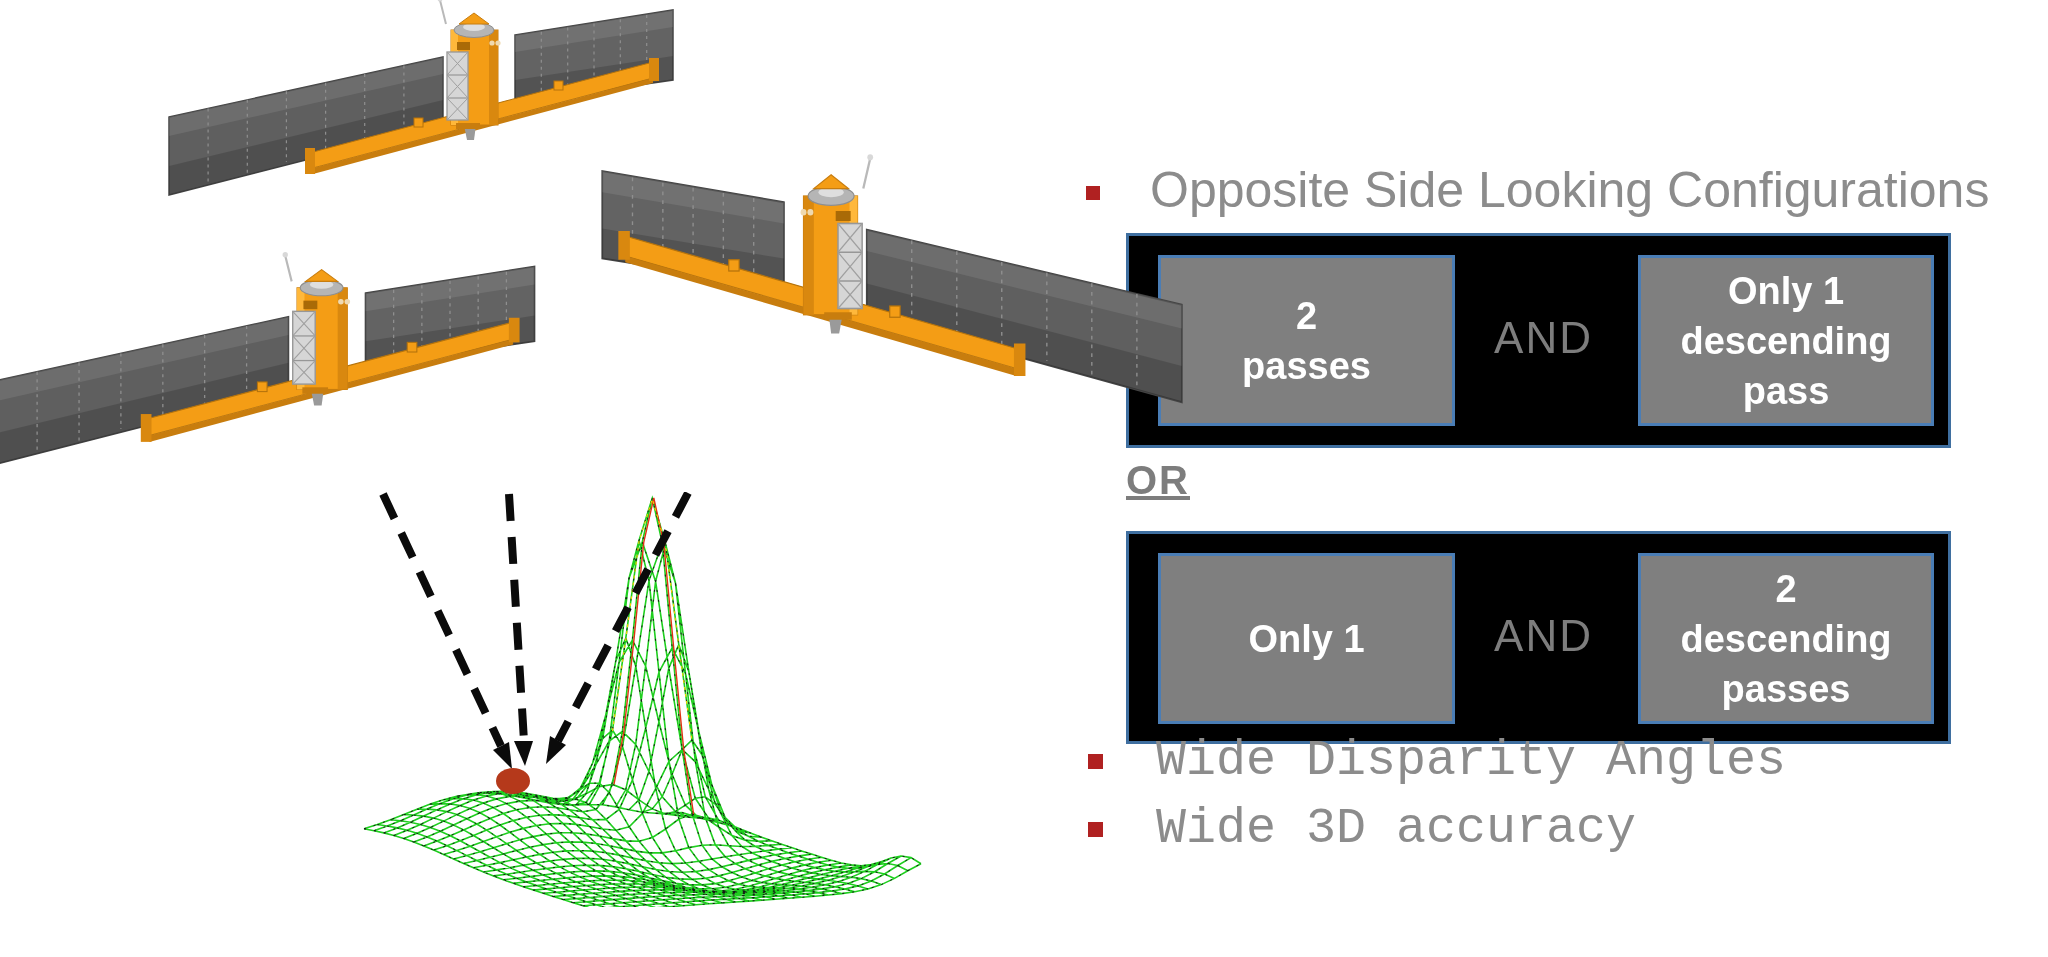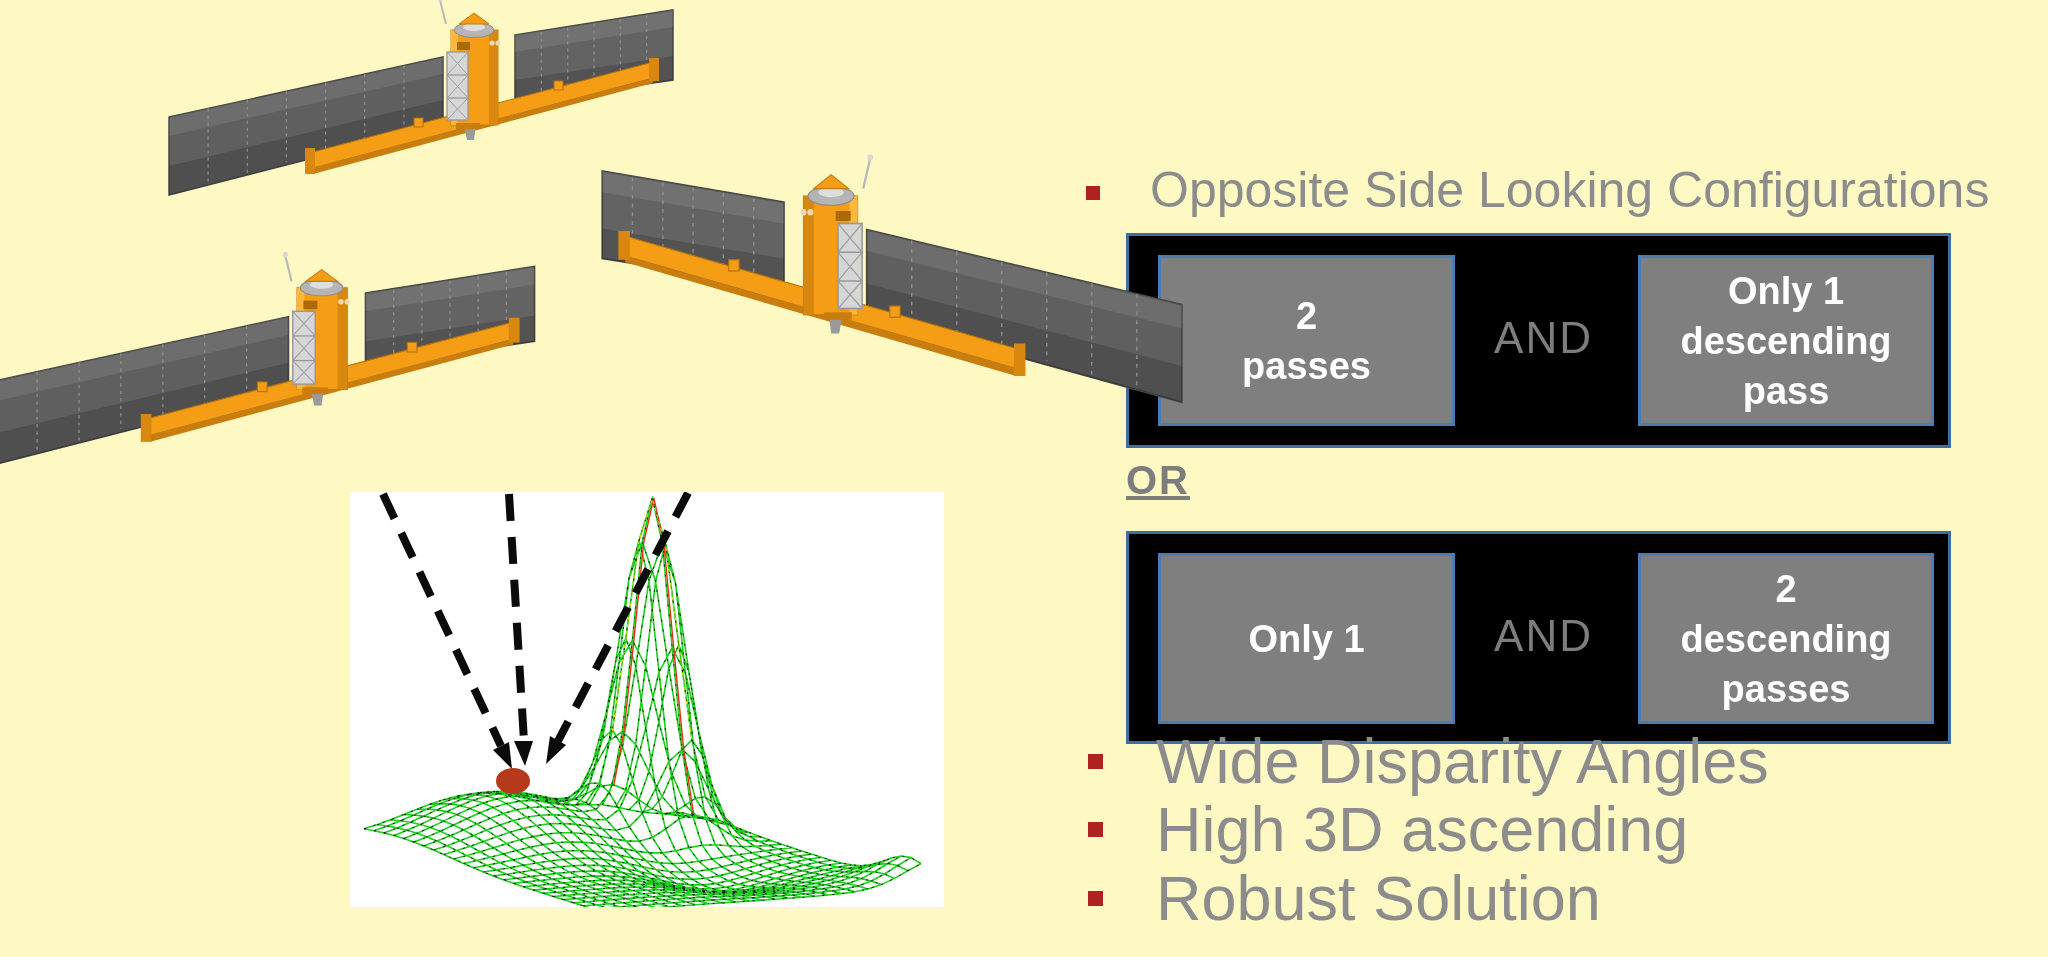--- a/index.html
+++ b/index.html
@@ -1,16 +1,16 @@
 <!DOCTYPE html>
 <html><head>
 <meta charset="utf-8">
 <style>
   html,body{margin:0;padding:0;background:#000;}
-  #slide{position:relative;width:2048px;height:957px;background:#fef9c3;overflow:hidden;
+  #slide{position:relative;width:2048px;height:957px;background:#ffffff;overflow:hidden;
          font-family:"Liberation Sans",sans-serif;}
   
   .abs{position:absolute;}
   .title-row{left:1086px;top:160px;width:940px;height:60px;}
   .title-bullet{position:absolute;left:0;top:26px;width:14px;height:14px;background:#B02121;}
   .title-text{position:absolute;left:64px;top:0;font-size:50px;line-height:60px;color:#8C8C8C;white-space:nowrap;}
   .cfg-container{border:3px solid #3F6FA0;background:#000;}
   #container-1{left:1126px;top:233px;width:819px;height:209px;}
   #container-2{left:1126px;top:531px;width:819px;height:207px;}
   .pass-box{position:absolute;background:#7F7F7F;border:3px solid #4A7DB5;
@@ -19,21 +19,21 @@
   .pass-box span{display:block;}
   .box-left{left:29px;top:19px;width:291px;height:165px;}
   .box-right{left:509px;top:19px;width:290px;height:165px;}
   .and-label{position:absolute;left:326px;top:19px;width:177px;height:165px;
              display:flex;align-items:center;justify-content:center;
              color:#7D7D7D;font-size:44px;letter-spacing:2px;}
   .or-label{left:1126px;top:458px;width:825px;text-align:left;
             color:#7D7D7D;font-size:40px;font-weight:bold;text-decoration:underline;letter-spacing:2px;}
   .bullet-item{left:1086px;width:940px;height:56px;}
   .bullet-sq{position:absolute;left:2px;top:21px;width:15px;height:15px;background:#B02121;}
-  .bullet-text{position:absolute;left:70px;top:0;font-size:63px;line-height:56px;color:#8C8C8C;white-space:nowrap;}
+  .bullet-text{position:absolute;left:70px;top:0;font-size:50px;line-height:56px;color:#8C8C8C;white-space:nowrap;font-family:Liberation Mono, monospace;}
   #bullet-0{top:733px;} #bullet-1{top:801px;} #bullet-2{top:870px;}
   
   #gfx{position:absolute;left:0;top:0;z-index:3;pointer-events:none;}
   .rightcol{z-index:1;}
 </style>
 </head>
 <body>
 
 <div id="slide">
 
@@ -69,25 +69,21 @@
       <span>passes</span>
     </div>
   </div>
 
   <div id="bullet-0" class="rightcol abs bullet-item">
     <span class="bullet-sq"></span>
     <span class="bullet-text">Wide Disparity Angles</span>
   </div>
   <div id="bullet-1" class="rightcol abs bullet-item">
     <span class="bullet-sq"></span>
-    <span class="bullet-text">High 3D ascending</span>
-  </div>
-  <div id="bullet-2" class="rightcol abs bullet-item">
-    <span class="bullet-sq"></span>
-    <span class="bullet-text">Robust Solution</span>
+    <span class="bullet-text">Wide 3D accuracy</span>
   </div>
 
   <svg id="gfx" width="2048" height="957" viewBox="0 0 2048 957">
     <defs>
       <clipPath id="panel-clip">
           <rect x="350" y="492" width="594" height="415"></rect>
         </clipPath>
       <g id="sat">
 
         <g>

